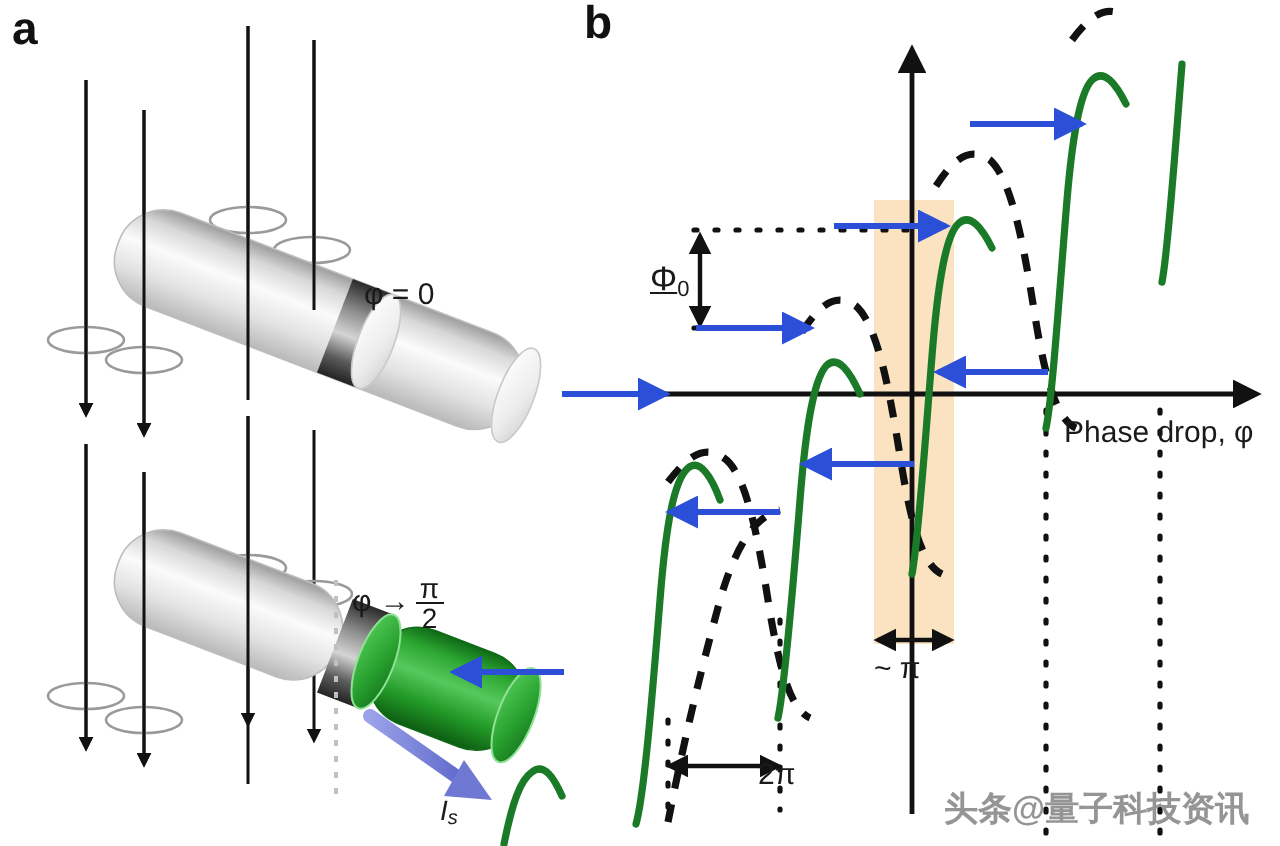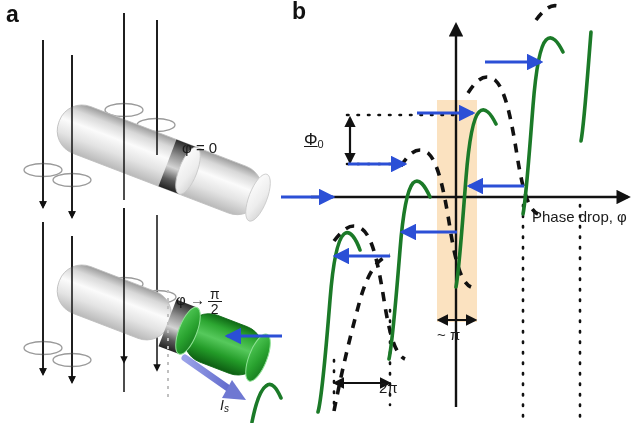--- a/index.html
+++ b/index.html
@@ -18,21 +18,21 @@
   #lbl-phi0-a{left:166px;top:139px;font-size:15px;margin-left:16px;}
   #lbl-phihalf-a{left:176px;top:287px;font-size:15px;}
   #frac{display:inline-block;vertical-align:middle;text-align:center;line-height:1.0;margin-left:3px;}
   #frac .num{display:block;border-bottom:1.4px solid #1a1a1a;padding:0 2px;font-size:14px;}
   #frac .den{display:block;padding:0 2px;font-size:14px;}
   #lbl-is{left:220px;top:397px;font-size:14px;font-style:italic;}
   #lbl-is .sub{font-size:10px;vertical-align:-2px;}
 
   #lbl-applied-flux{left:378px;top:36px;width:80px;text-align:center;font-size:16px;line-height:1.12;}
   #lbl-phase-drop{left:532px;top:208px;font-size:15px;}
-  #lbl-flux-quantum{left:304px;top:130px;font-size:17px;text-decoration:underline;}
+  #lbl-flux-quantum{left:325px;top:130px;font-size:17px;text-decoration:underline;}
   #lbl-flux-quantum .sub{font-size:11px;vertical-align:-3px;}
   #lbl-approx-pi{left:437px;top:326px;font-size:15px;}
   #lbl-2pi{left:379px;top:379px;font-size:15px;}
 
   #watermark{position:absolute;left:472px;top:393px;font-size:17px;font-weight:bold;
              color:#8d8d8d;letter-spacing:0px;white-space:nowrap;opacity:.92;}
 </style>
 </head>
 <body>
 
@@ -231,14 +231,15 @@
   <div class="lbl" id="lbl-phase-drop">Phase drop, φ</div>
 
   <div class="lbl" id="lbl-flux-quantum">
     <span>Φ</span><span class="sub">0</span>
   </div>
 
   <div class="lbl" id="lbl-approx-pi">~ π</div>
 
   <div class="lbl" id="lbl-2pi">2π</div>
 
+  <div id="watermark">头条@量子科技资讯</div>
 
 </div>
 
 </body></html>

